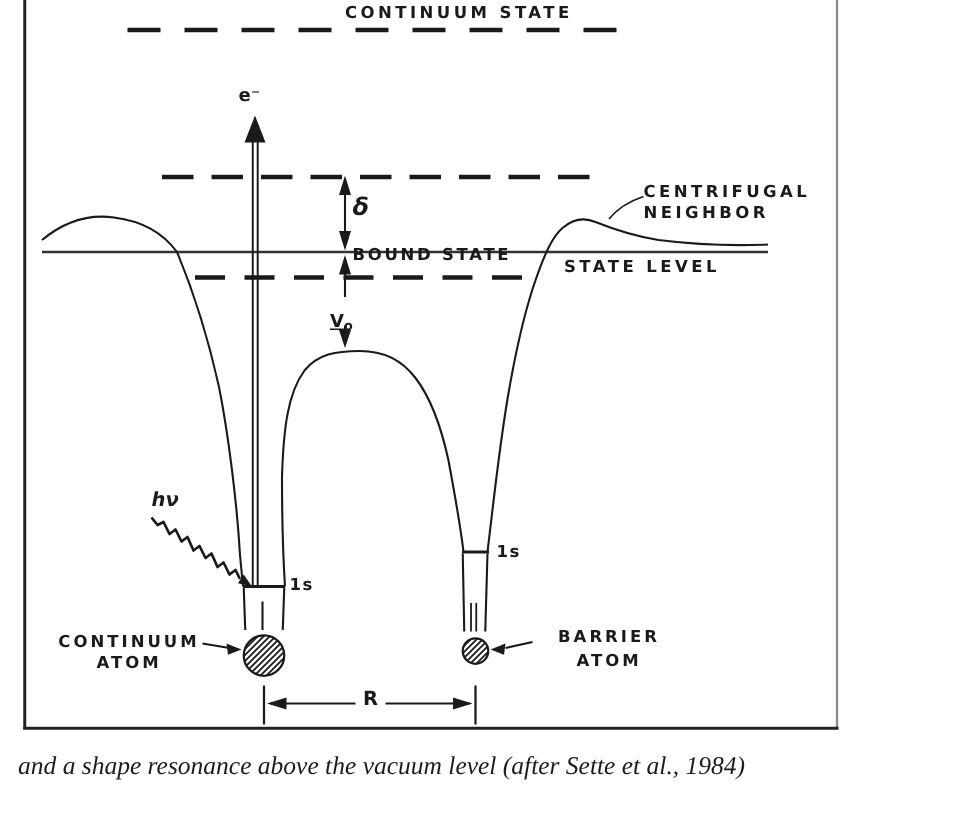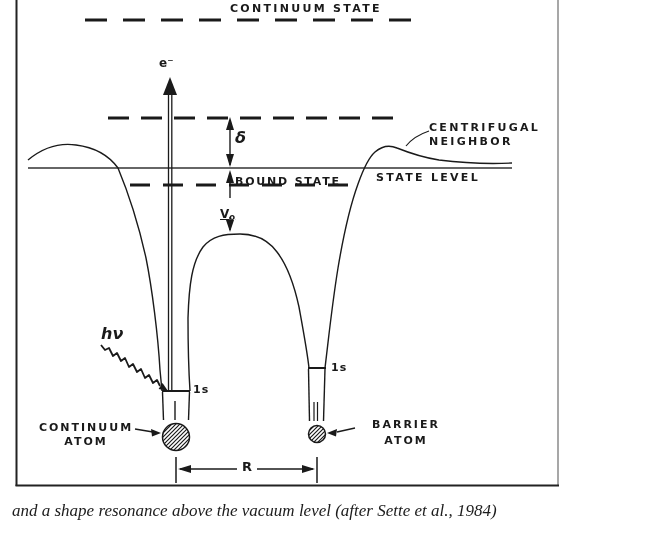--- a/index.html
+++ b/index.html
@@ -6,26 +6,26 @@
   .screenshot{position:relative;width:649px;height:546px;background:#ffffff;overflow:hidden;
               font-family:"DejaVu Sans",sans-serif;color:#1a1a1a;}
   .diagram{position:absolute;left:0;top:0;width:649px;height:488px;}
   svg.layer{position:absolute;left:0;top:0;}
   .lbl{position:absolute;font-size:11px;font-weight:600;letter-spacing:2.3px;
        color:#1a1a1a;white-space:nowrap;line-height:13px;}
   .lbl-continuum{left:230px;top:2px;}
   .lbl-shaperes{left:237px;top:98px;}
   .lbl-centrifugal{left:429px;top:121px;line-height:13.5px;}
   .lbl-vacuum{left:376px;top:171px;}
-  .lbl-bound{left:235px;top:175px;letter-spacing:1.8px;}
+  .lbl-bound{left:235px;top:163px;letter-spacing:1.8px;}
   .lbl-electron{left:159px;top:57px;font-size:12px;letter-spacing:0;}
   .lbl-delta{left:235px;top:131px;font-size:16px;font-style:italic;letter-spacing:0;}
   .lbl-v0{left:220px;top:208px;font-size:12px;letter-spacing:0;text-decoration:underline;}
   .lbl-v0 .sub{font-size:8.5px;vertical-align:-2px;}
-  .lbl-photon{left:101px;top:327px;font-size:16px;font-style:italic;letter-spacing:0;}
+  .lbl-photon{left:101px;top:327px;font-size:13px;font-style:italic;letter-spacing:0;}
   .lbl-1s-left{left:193px;top:383px;letter-spacing:1px;}
   .lbl-1s-right{left:331px;top:361px;letter-spacing:1px;}
   .lbl-absorbing{left:36px;top:421px;width:100px;text-align:center;letter-spacing:2px;line-height:14px;}
   .lbl-neighbor{left:356px;top:417px;width:100px;text-align:center;letter-spacing:2px;line-height:16px;}
   .lbl-r{left:242px;top:460px;font-size:13px;letter-spacing:0;}
   .caption{position:absolute;left:4px;top:498px;width:645px;
            font-family:"Liberation Serif","DejaVu Serif",serif;font-style:italic;
            font-size:17px;line-height:25px;color:#1c1c1c;}
   .caption .cap2{padding-left:8px;}
 </style>

